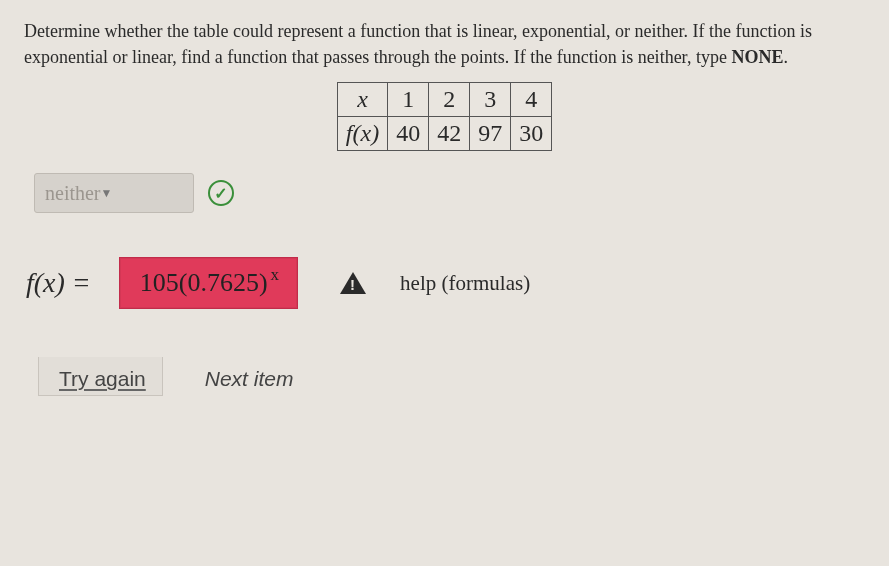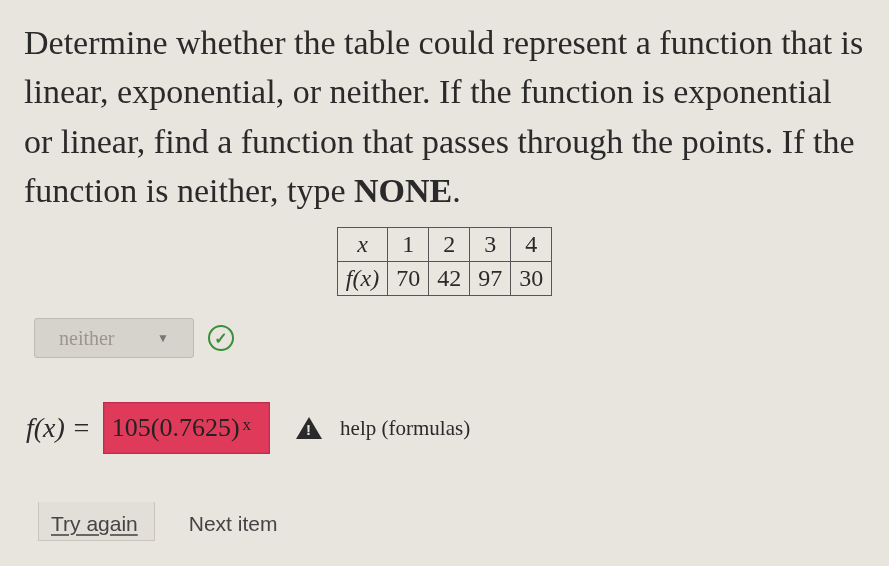--- a/index.html
+++ b/index.html
@@ -11,21 +11,21 @@
       width: 889px;
       height: 566px;
       background: #e8e4de;
       font-family: Georgia, 'Times New Roman', serif;
       color: #2a2a2a;
       padding: 18px 24px;
       position: relative;
       overflow: hidden;
     }
     .prompt {
-      font-size: 34px;
+      font-size: 18px;
       line-height: 1.45;
       margin-bottom: 12px;
     }
     .table-wrap {
       display: flex;
       justify-content: center;
       margin-top: 4px;
       margin-bottom: 22px;
     }
     table.data {
@@ -45,27 +45,26 @@
     .selector-row {
       display: flex;
       align-items: center;
       gap: 14px;
       margin-left: 10px;
       margin-bottom: 44px;
     }
     .dropdown {
       display: inline-flex;
       align-items: center;
-      justify-content: space-between;
       width: 160px;
       height: 40px;
       background: #d6d2cc;
       border: 1px solid #bfbab3;
       border-radius: 3px;
-      padding: 0 24px;
+      padding: 0 10px;
       font-size: 20px;
       color: #9b968f;
       font-family: Georgia, serif;
     }
     .dropdown .caret {
       font-size: 12px;
       color: #777;
     }
     .check-badge {
       width: 26px;
@@ -75,38 +74,38 @@
       display: inline-flex;
       align-items: center;
       justify-content: center;
       color: #3a8f3a;
       font-size: 16px;
       font-weight: bold;
     }
     .formula-row {
       display: flex;
       align-items: center;
-      gap: 12px;
+      gap: 28px;
       font-size: 28px;
       margin-left: 2px;
       margin-bottom: 48px;
     }
     .fx-label {
       font-style: italic;
     }
     .answer-box {
       background: #e03a5a;
       color: #222;
-      padding: 10px 18px 10px 8px;
+      padding: 10px 18px 10px 20px;
       border: 1px solid #c22b4a;
       box-shadow: inset 0 0 0 1px rgba(0,0,0,0.05);
       font-family: Georgia, serif;
       font-size: 26px;
       display: inline-flex;
-      align-items: flex-end;
+      align-items: center;
     }
     .answer-box .exp {
       font-size: 17px;
       padding-left: 3px;
       transform: translateY(-8px);
       display: inline-block;
     }
     .warn-icon {
       width: 0;
       height: 0;
@@ -136,29 +135,30 @@
       gap: 22px;
       margin-left: 14px;
     }
     .btn {
       font-family: Arial, Helvetica, sans-serif;
       font-size: 21px;
       color: #444;
       background: #e2ded8;
       border: 1px solid #c9c4bd;
       border-top: none;
-      padding: 10px 16px 4px 12px;
+      padding: 10px 16px 4px 20px;
       text-decoration: underline;
       text-underline-offset: 3px;
       text-decoration-color: #666;
     }
     .btn.plain {
       text-decoration: none;
       border: none;
       background: transparent;
+      font-style: italic;
     }
   </style>
 </head>
 <body>
 
 <div class="prompt">
   <span>Determine whether the table could represent a function that is linear, exponential, or neither. If the function is exponential or linear, find a function that passes through the points. If the function is neither, type </span>
   <b>NONE</b><span>.</span>
 </div>
 
@@ -167,21 +167,21 @@
     <tbody>
         <tr>
       <td class="hdr">x</td>
       <td>1</td>
       <td>2</td>
       <td>3</td>
       <td>4</td>
     </tr>
     <tr>
       <td class="hdr">f(x)</td>
-      <td>70</td>
+      <td>40</td>
       <td>42</td>
       <td>97</td>
       <td>30</td>
     </tr>
   </tbody>
     </table>
 </div>
 
 <div class="selector-row">
   <div class="dropdown">

